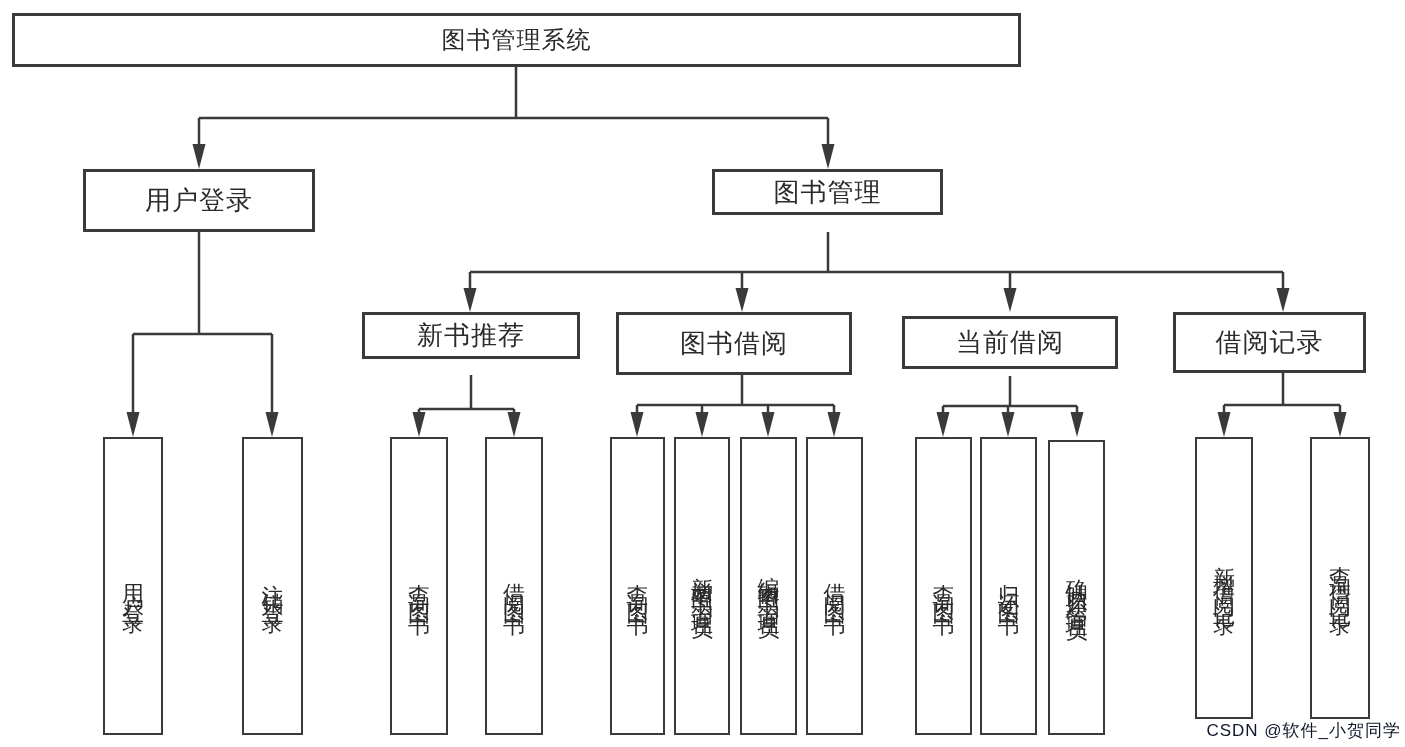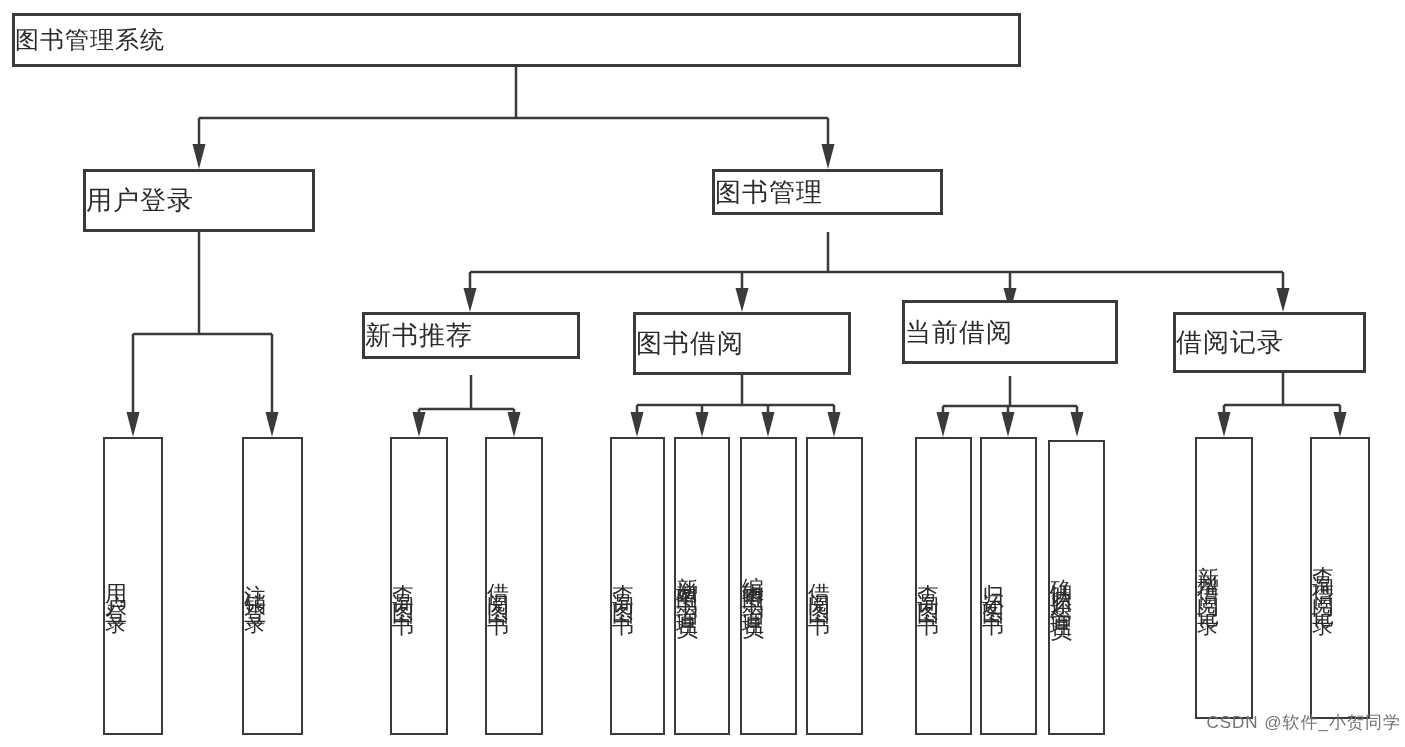--- a/index.html
+++ b/index.html
@@ -11,40 +11,40 @@
     overflow:hidden;
   }
   svg.connectors{position:absolute;left:0;top:0;}
   .box{
     position:absolute;
     box-sizing:border-box;
     background:#ffffff;
     border:3px solid #3a3a3a;
     display:flex;
     align-items:center;
-    justify-content:flex-start;
+    justify-content:center;
     color:#2b2b2b;
     text-align:center;
   }
   .box.h{font-size:26px;letter-spacing:1px;}
   .box.h.root{font-size:24px;}
   .box.v{border-width:2.5px;font-size:22px;}
   .box.v span{
     writing-mode:vertical-rl;
     text-orientation:mixed;
     letter-spacing:10px;
     line-height:1;
     white-space:nowrap;
   }
   .box.v.long span{letter-spacing:6px;}
   .watermark{
     position:absolute;
-    right:4px;bottom:13px;
+    right:4px;bottom:5px;
     font-size:17px;
-    color:#737373;
+    color:#0f172a;
     letter-spacing:1px;
     z-index:5;
   }
 </style>
 </head>
 <body>
 
 <div class="canvas">
 
   <svg class="connectors" width="1405" height="747" viewBox="0 0 1405 747">
@@ -94,24 +94,24 @@
   <div class="box h" style="left:83px;top:169px;width:232px;height:63px">
     <span>用户登录</span>
   </div>
   <div class="box h" style="left:712px;top:169px;width:231px;height:46px">
     <span>图书管理</span>
   </div>
 
   <div class="box h" style="left:362px;top:312px;width:218px;height:47px">
     <span>新书推荐</span>
   </div>
-  <div class="box h" style="left:633px;top:312px;width:218px;height:63px">
+  <div class="box h" style="left:616px;top:312px;width:236px;height:63px">
     <span>图书借阅</span>
   </div>
-  <div class="box h" style="left:902px;top:300px;width:216px;height:64px">
+  <div class="box h" style="left:902px;top:316px;width:216px;height:53px">
     <span>当前借阅</span>
   </div>
   <div class="box h" style="left:1173px;top:312px;width:193px;height:61px">
     <span>借阅记录</span>
   </div>
 
   <div class="box v" style="left:103px;top:437px;width:60px;height:298px">
     <span>用户登录</span>
   </div>
   <div class="box v" style="left:242px;top:437px;width:61px;height:298px">

